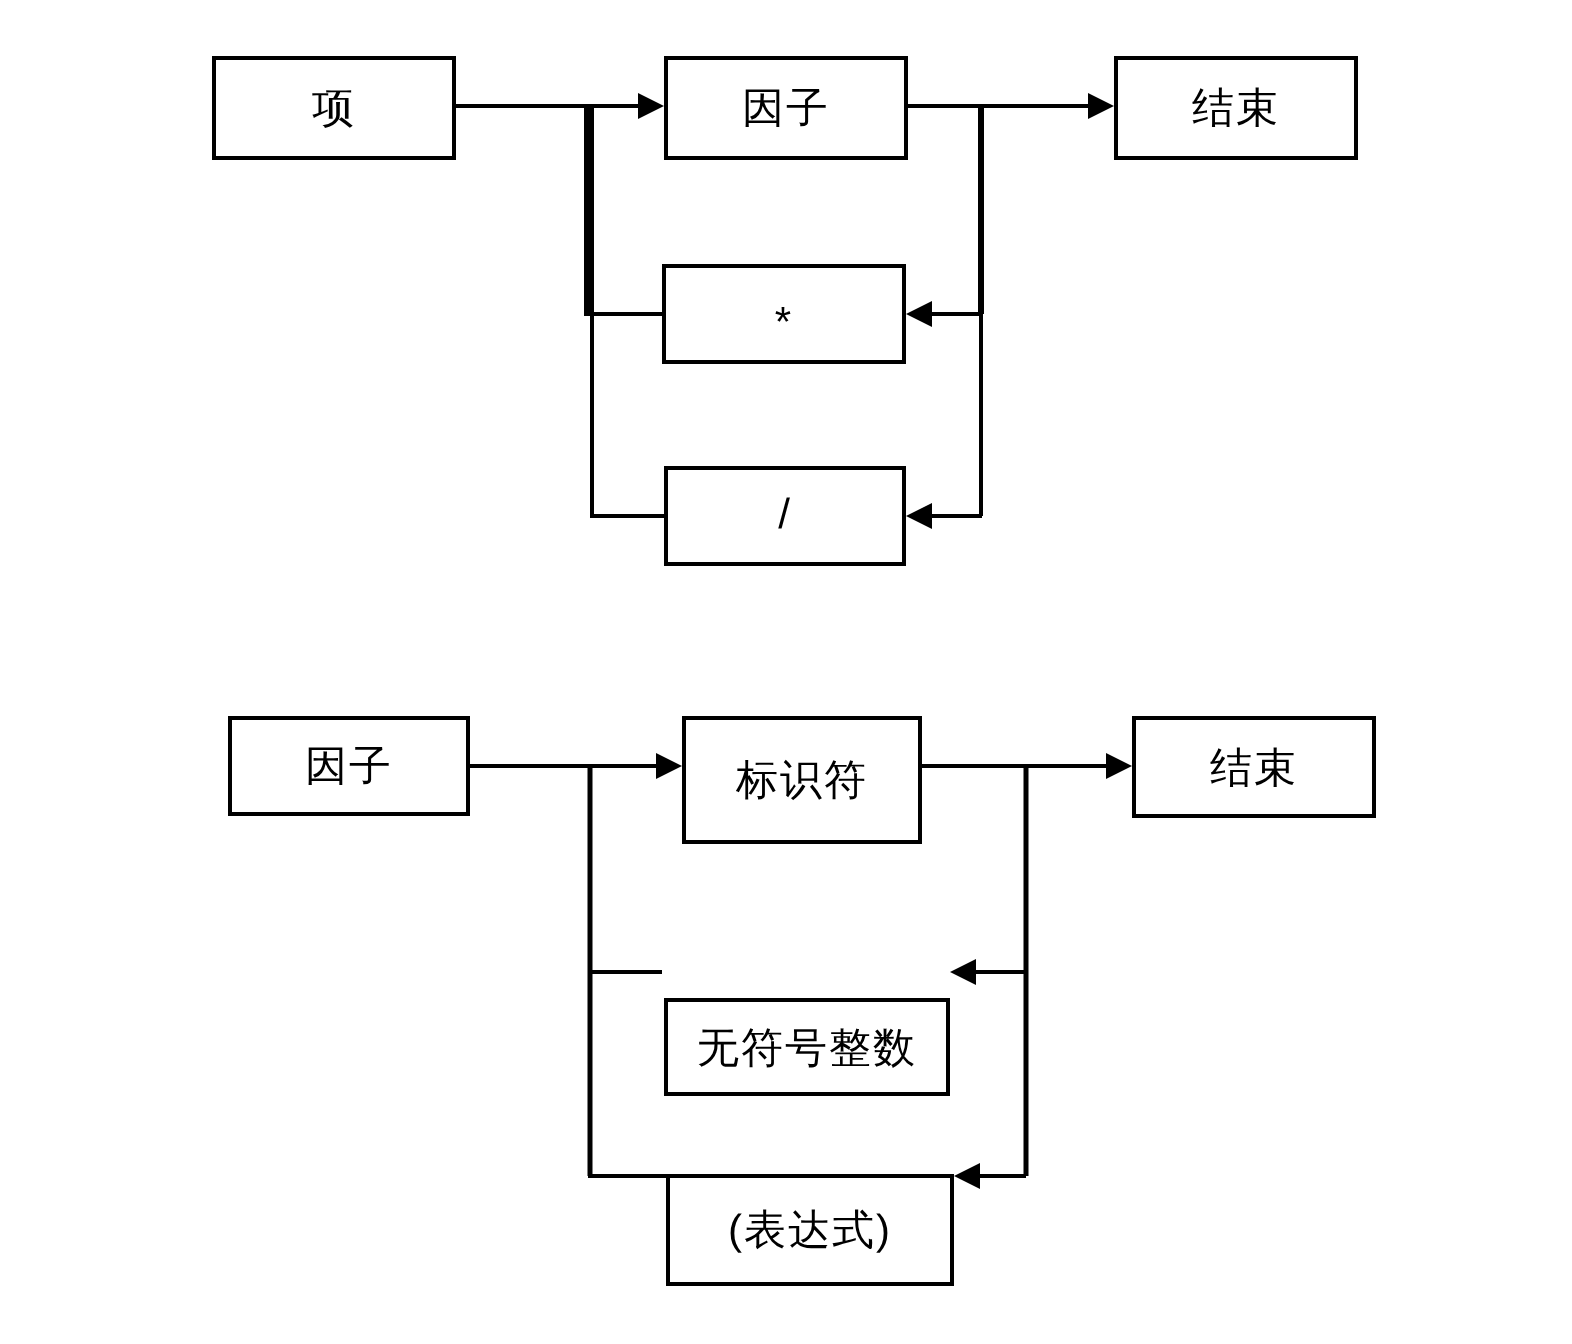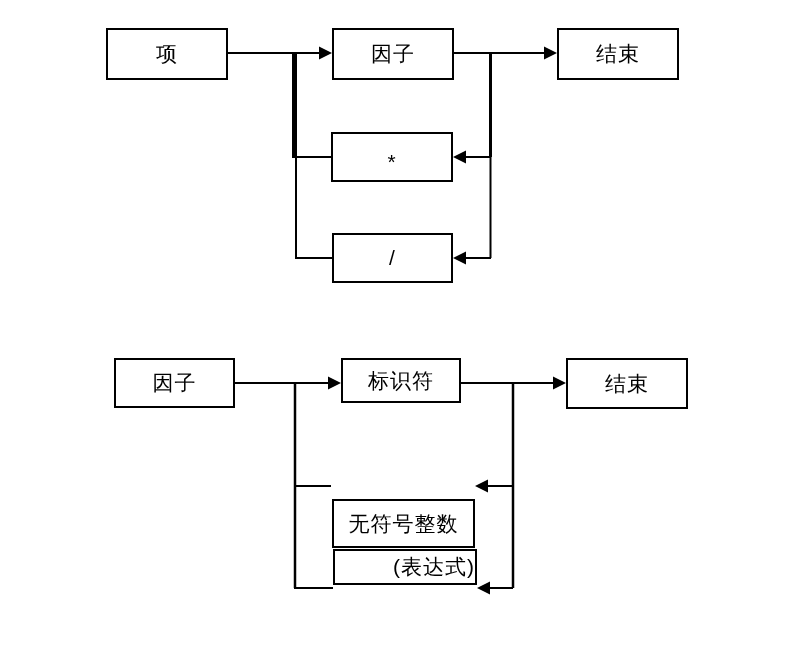--- a/index.html
+++ b/index.html
@@ -96,26 +96,26 @@
   <div class="node op-star" style="left:331px; top:132px; width:122px; height:50px;">
     <span>*</span>
   </div>
   <div class="node" style="left:332px; top:233px; width:121px; height:50px;">
     <span>/</span>
   </div>
 
   <div class="node" style="left:114px; top:358px; width:121px; height:50px;">
     <span>因子</span>
   </div>
-  <div class="node" style="left:341px; top:358px; width:120px; height:45px;">
+  <div class="node" style="left:341px; top:358px; width:120px; height:64px;">
     <span>标识符</span>
   </div>
   <div class="node" style="left:566px; top:358px; width:122px; height:51px;">
     <span>结束</span>
   </div>
   <div class="node" style="left:332px; top:462px; width:143px; height:49px;margin-top:37px;">
     <span>无符号整数</span>
   </div>
-  <div class="node" style="left:333px; top:549px; width:144px; height:36px;justify-content:flex-end;">
+  <div class="node" style="left:333px; top:587px; width:144px; height:56px;">
     <span>(表达式)</span>
   </div>
 
 </div>
 
 </body></html>

